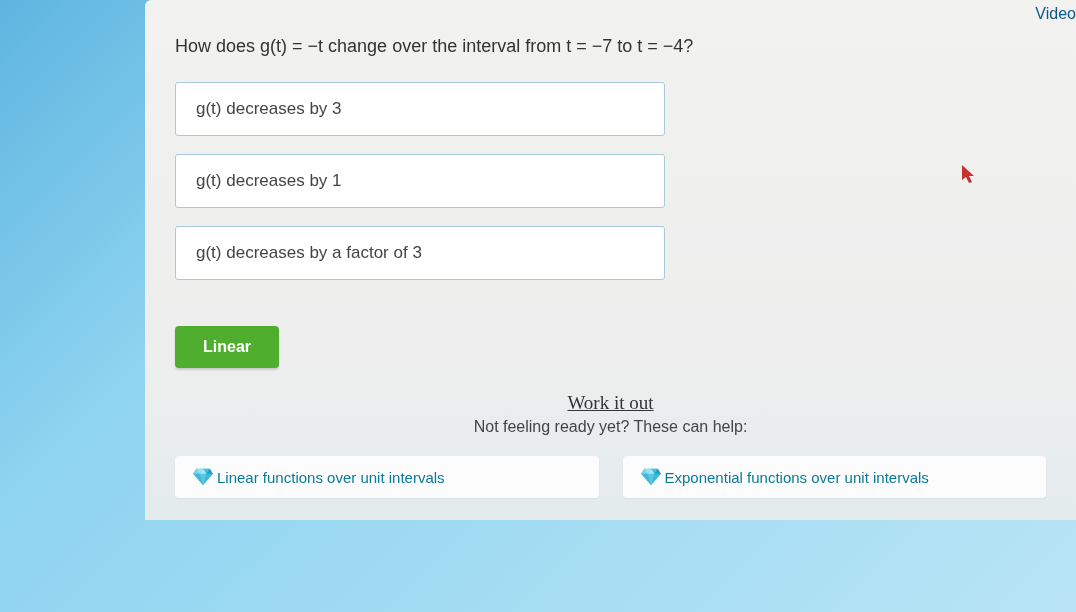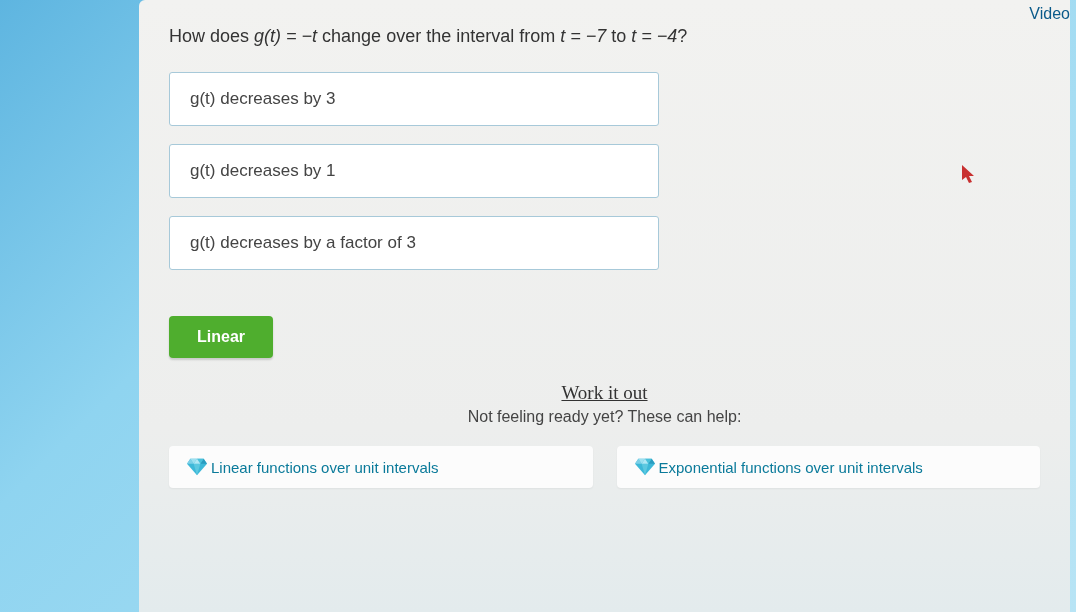--- a/index.html
+++ b/index.html
@@ -10,42 +10,42 @@
     body {
       font-family: -apple-system, BlinkMacSystemFont, "Segoe UI", Arial, sans-serif;
       background: linear-gradient(135deg, #5eb5e0 0%, #8fd4f0 30%, #b8e4f5 100%);
       width: 1076px;
       height: 612px;
       overflow: hidden;
       position: relative;
     }
     .main-panel {
       position: absolute;
-      left: 139px;
+      left: 145px;
       top: 0;
       width: 931px;
-      height: 612px;
+      height: 520px;
       background: linear-gradient(180deg, #f2f2f0 0%, #edeeed 70%, #e3ebed 100%);
       border-radius: 6px 0 0 0;
-      padding-top: 6px;
+      padding-top: 16px;
     }
     .video-link {
       position: absolute;
       top: 5px;
       right: 0;
       color: #0a5a8a;
       font-size: 16px;
       font-weight: 500;
     }
     .question {
       padding: 20px 30px 15px 30px;
       font-size: 18px;
       color: #333;
     }
-    .question .fn { font-style: italic; }
+    .question .fn { }
     .options {
       padding: 10px 30px;
     }
     .option {
       background: #fff;
       border: 1px solid #a7c9d9;
       border-radius: 3px;
       padding: 16px 20px;
       margin-bottom: 18px;
       width: 490px;

